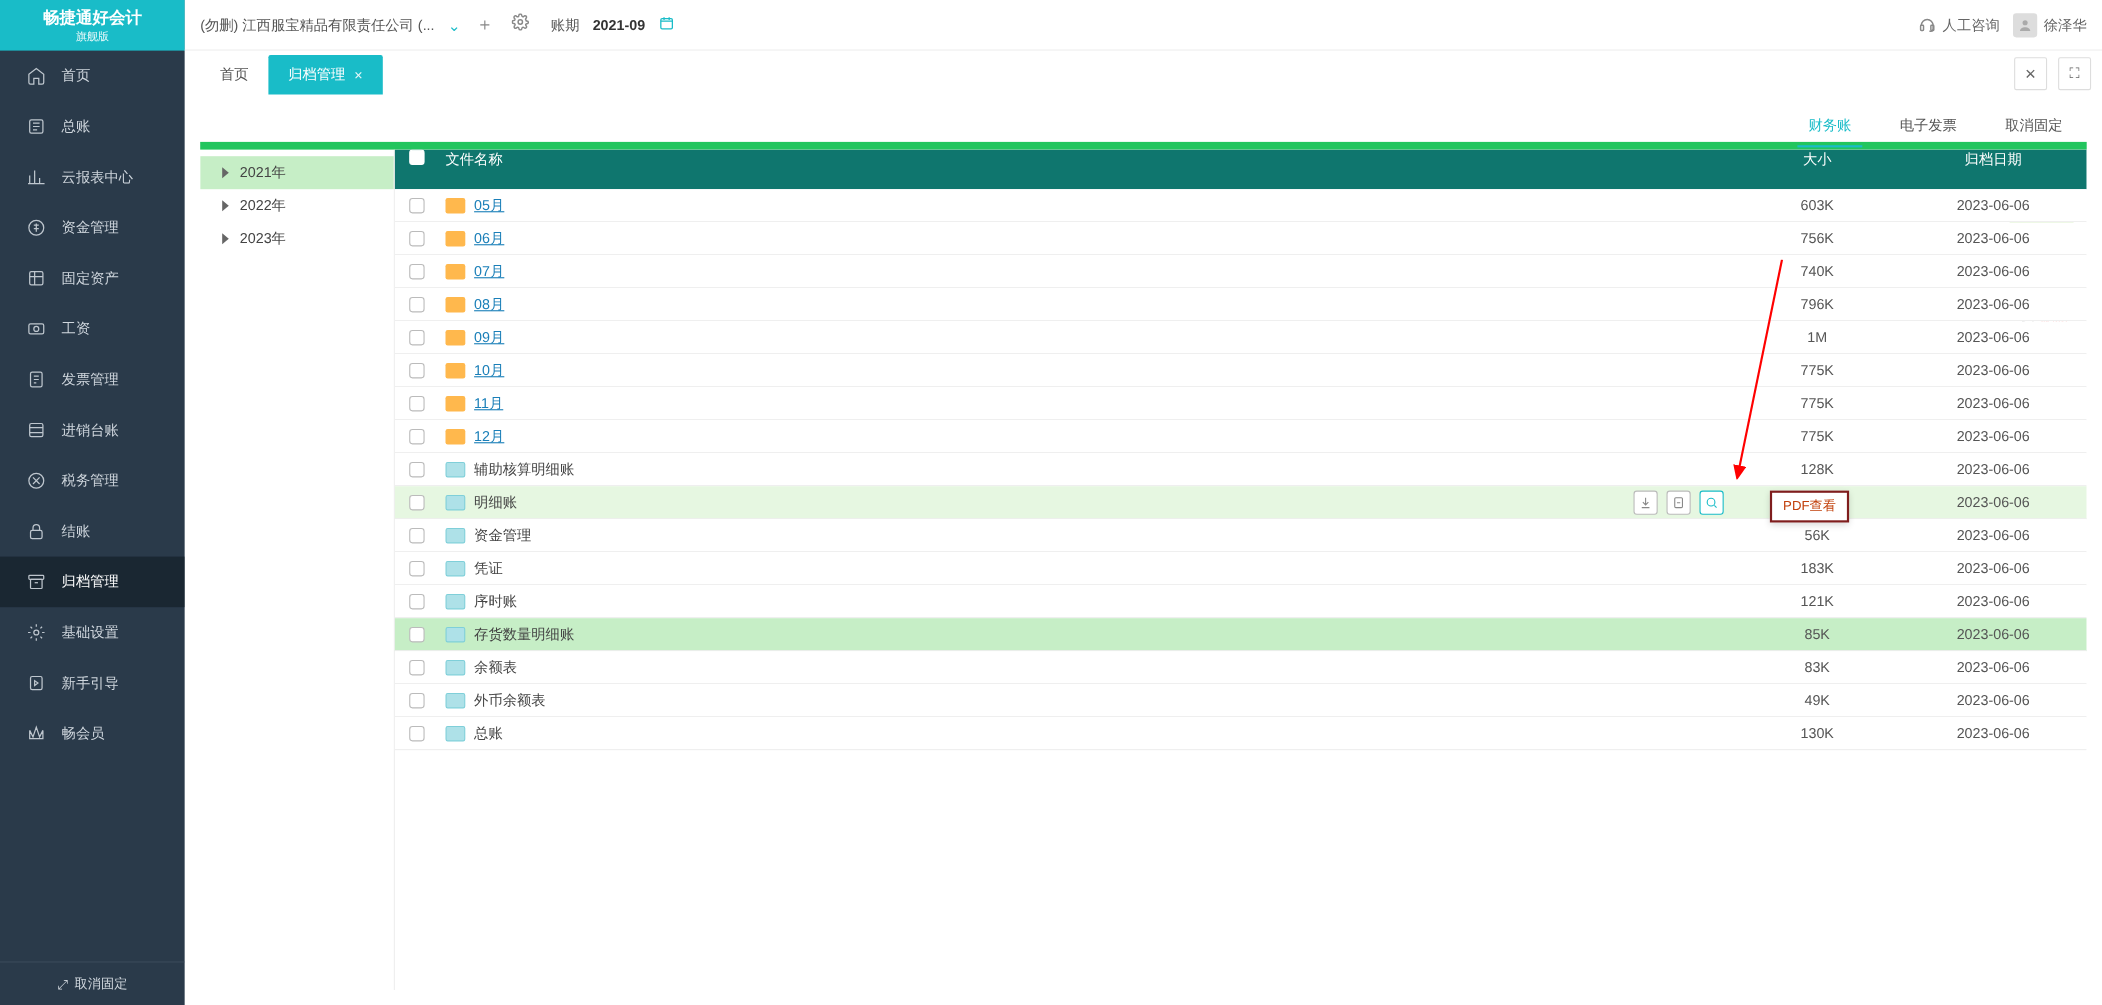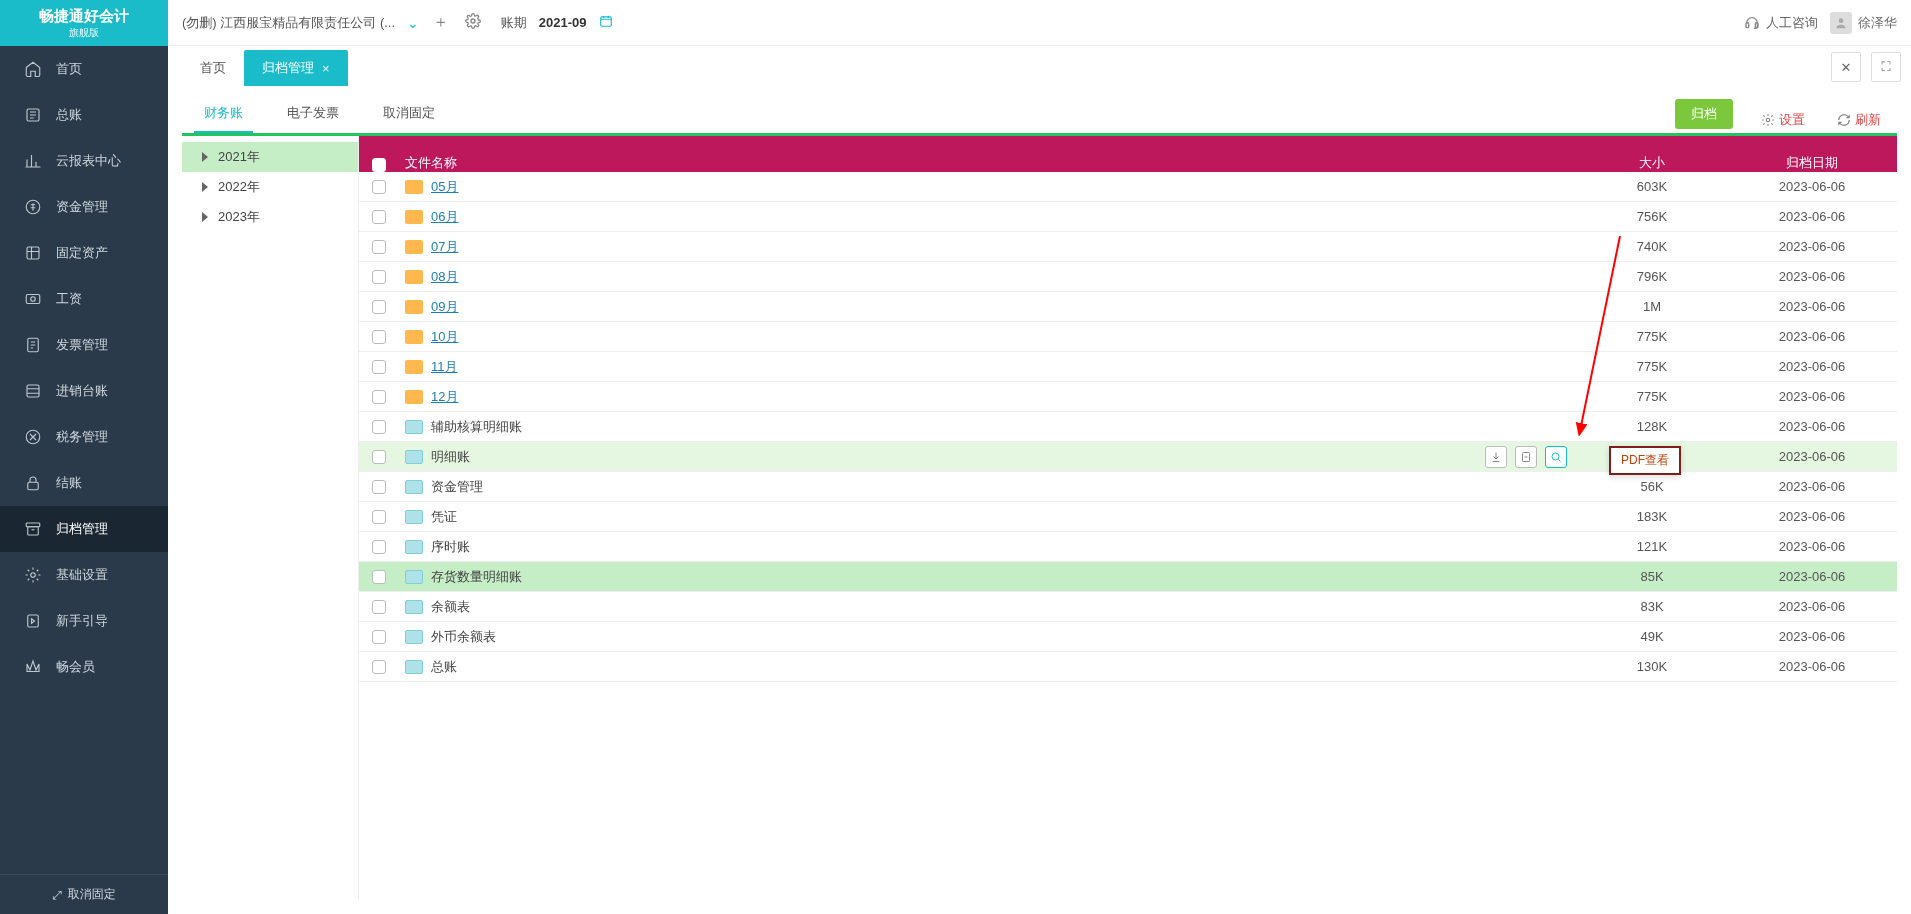--- a/index.html
+++ b/index.html
@@ -30,35 +30,35 @@
 
 .tabbar { height:44px; display:flex; align-items:center; padding:0 14px; gap:4px; position:relative; }
 .tab { height:36px; padding:0 18px; display:flex; align-items:center; gap:8px; cursor:pointer; border-radius:2px 2px 0 0; color:#555; }
 .tab.active { background:#19bcc8; color:#fff; }
 .tab .close { opacity:.9; cursor:pointer; }
 .tabbar .right-ctrls { position:absolute; right:10px; top:6px; display:flex; gap:10px; }
 .sq-btn { width:30px; height:30px; border:1px solid #ddd; border-radius:2px; display:flex; align-items:center; justify-content:center; color:#666; cursor:pointer; background:#fff; }
 
 .body { flex:1; display:flex; padding:6px 14px 14px 14px; gap:0; }
 .panel { flex:1; display:flex; flex-direction:column; }
-.subtabs { height:40px; display:flex; align-items:flex-end; gap:24px; padding:0 12px; border-bottom:3px solid #22c55e; }
+.subtabs { height:40px; display:flex; align-items:flex-end; gap:24px; padding:0 12px; border-bottom:7px solid #22c55e;flex-direction:column; }
 .subtab { height:38px; display:flex; align-items:center; padding:0 10px; color:#555; cursor:pointer; border-bottom:2px solid transparent; }
 .subtab.active { color:#19bcc8; border-bottom-color:#19bcc8; }
 .subtabs .spacer { flex:1; }
 .btn-primary { height:30px; padding:3px 16px; background:#7cc83c; color:#fff; border:none; border-radius:3px; cursor:pointer; font-size:13px; margin-bottom:4px; }
 .link-btn { display:flex; align-items:center; gap:4px; color:#ef4444; cursor:pointer; margin-bottom:4px; padding:0 4px; }
 
 .content { flex:1; display:flex; overflow:hidden; }
 .tree { width:176px; padding-top:6px; }
 .tree-item { height:30px; display:flex; align-items:center; padding-left:20px; gap:10px; cursor:pointer; color:#444; }
 .tree-item.active { background:#c6eec6; }
 .tree-caret { width:0; height:0; border-top:5px solid transparent; border-bottom:5px solid transparent; border-left:6px solid #666; }
 
 .grid { flex:1; border-left:1px solid #eee; position:relative; }
-.ghead { height:36px; background:#be185d; color:#fff; display:flex; align-items:flex-end; }
+.ghead { height:36px; background:#0f766e; color:#fff; display:flex; align-items:flex-start; }
 .gh-check { width:40px; display:flex; justify-content:center; }
 .gh-name { flex:1; padding-left:6px; display:flex; align-items:center; gap:10px; }
 .gh-size { width:150px; text-align:center; }
 .gh-date { width:170px; text-align:center; }
 .gbody { }
 .grow { height:30px; display:flex; align-items:center; border-bottom:1px solid #eee; background:#fff; }
 .grow.hov { background:#e6f7e1; }
 .grow.sel { background:#c6eec6; }
 .gc-check { width:40px; display:flex; justify-content:center; }
 .gc-name { flex:1; display:flex; align-items:center; gap:8px; padding-left:6px; color:#444; position:relative; }

